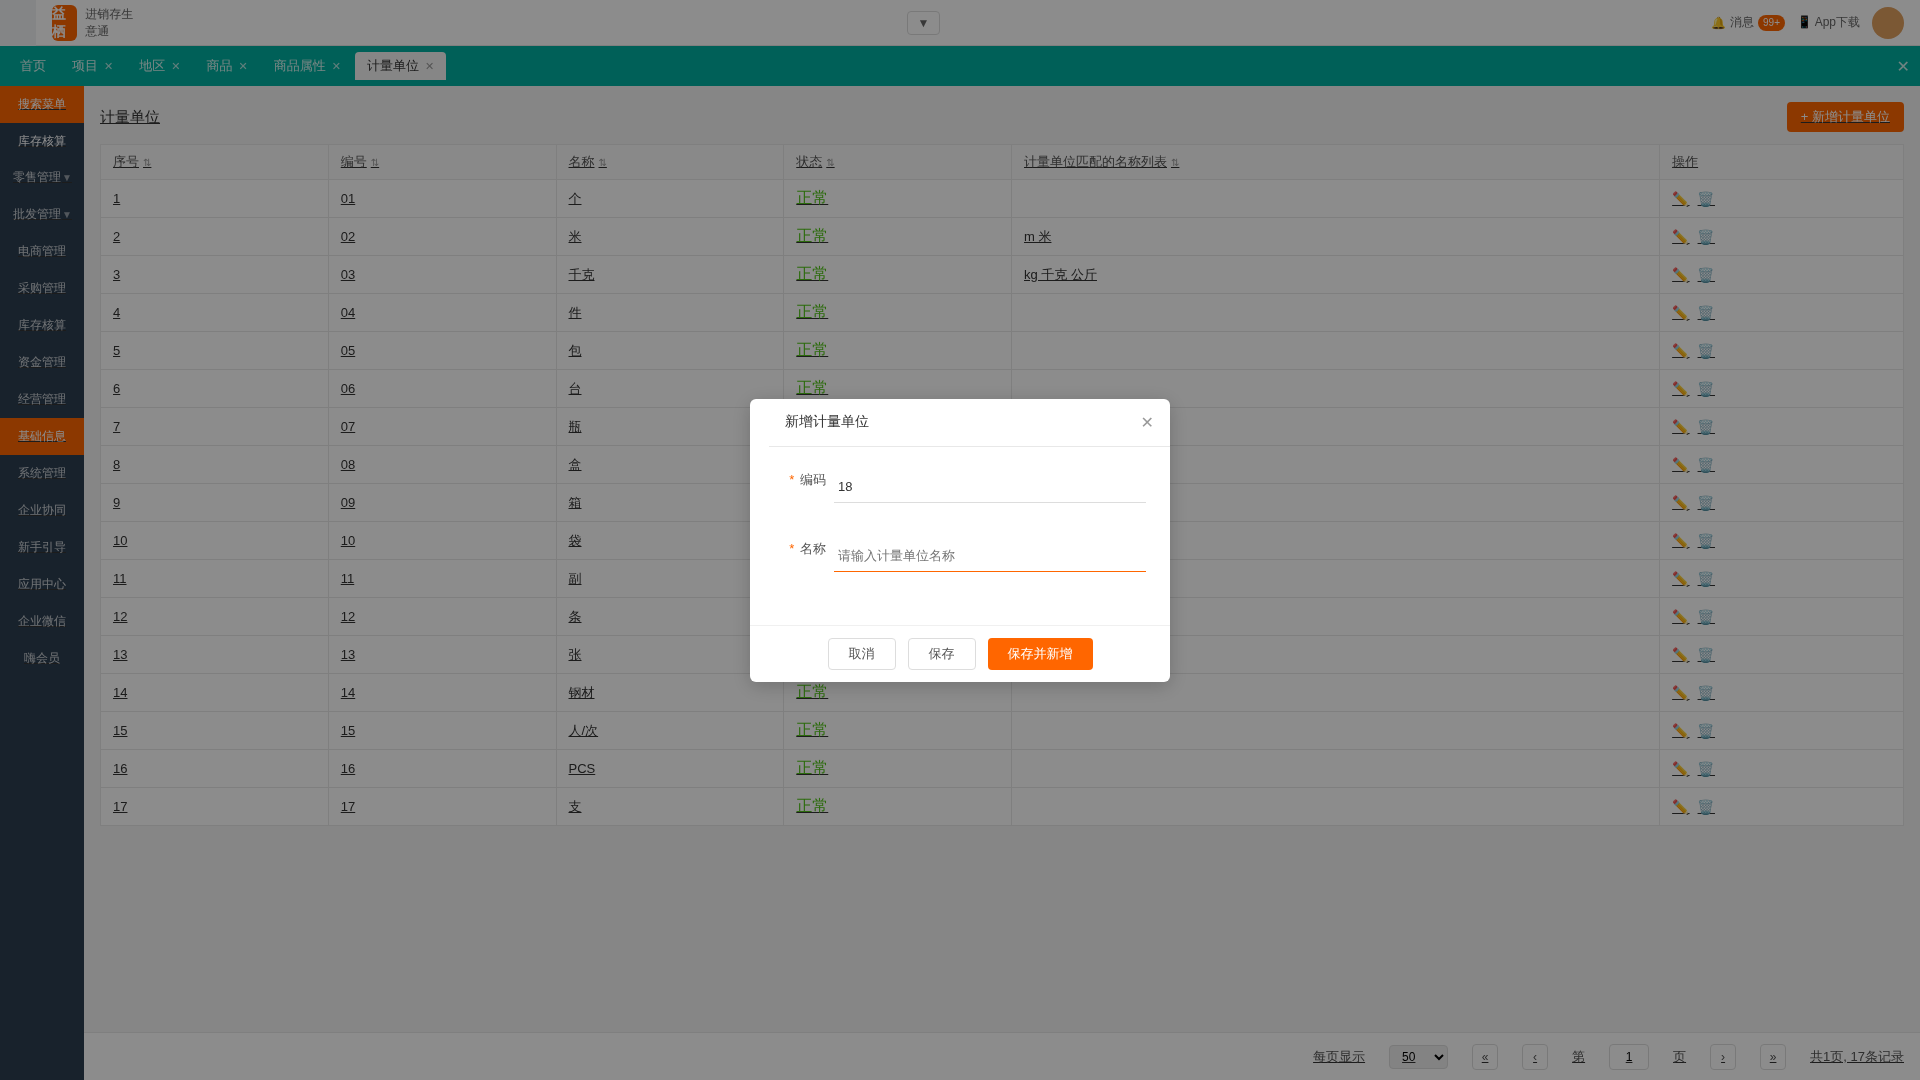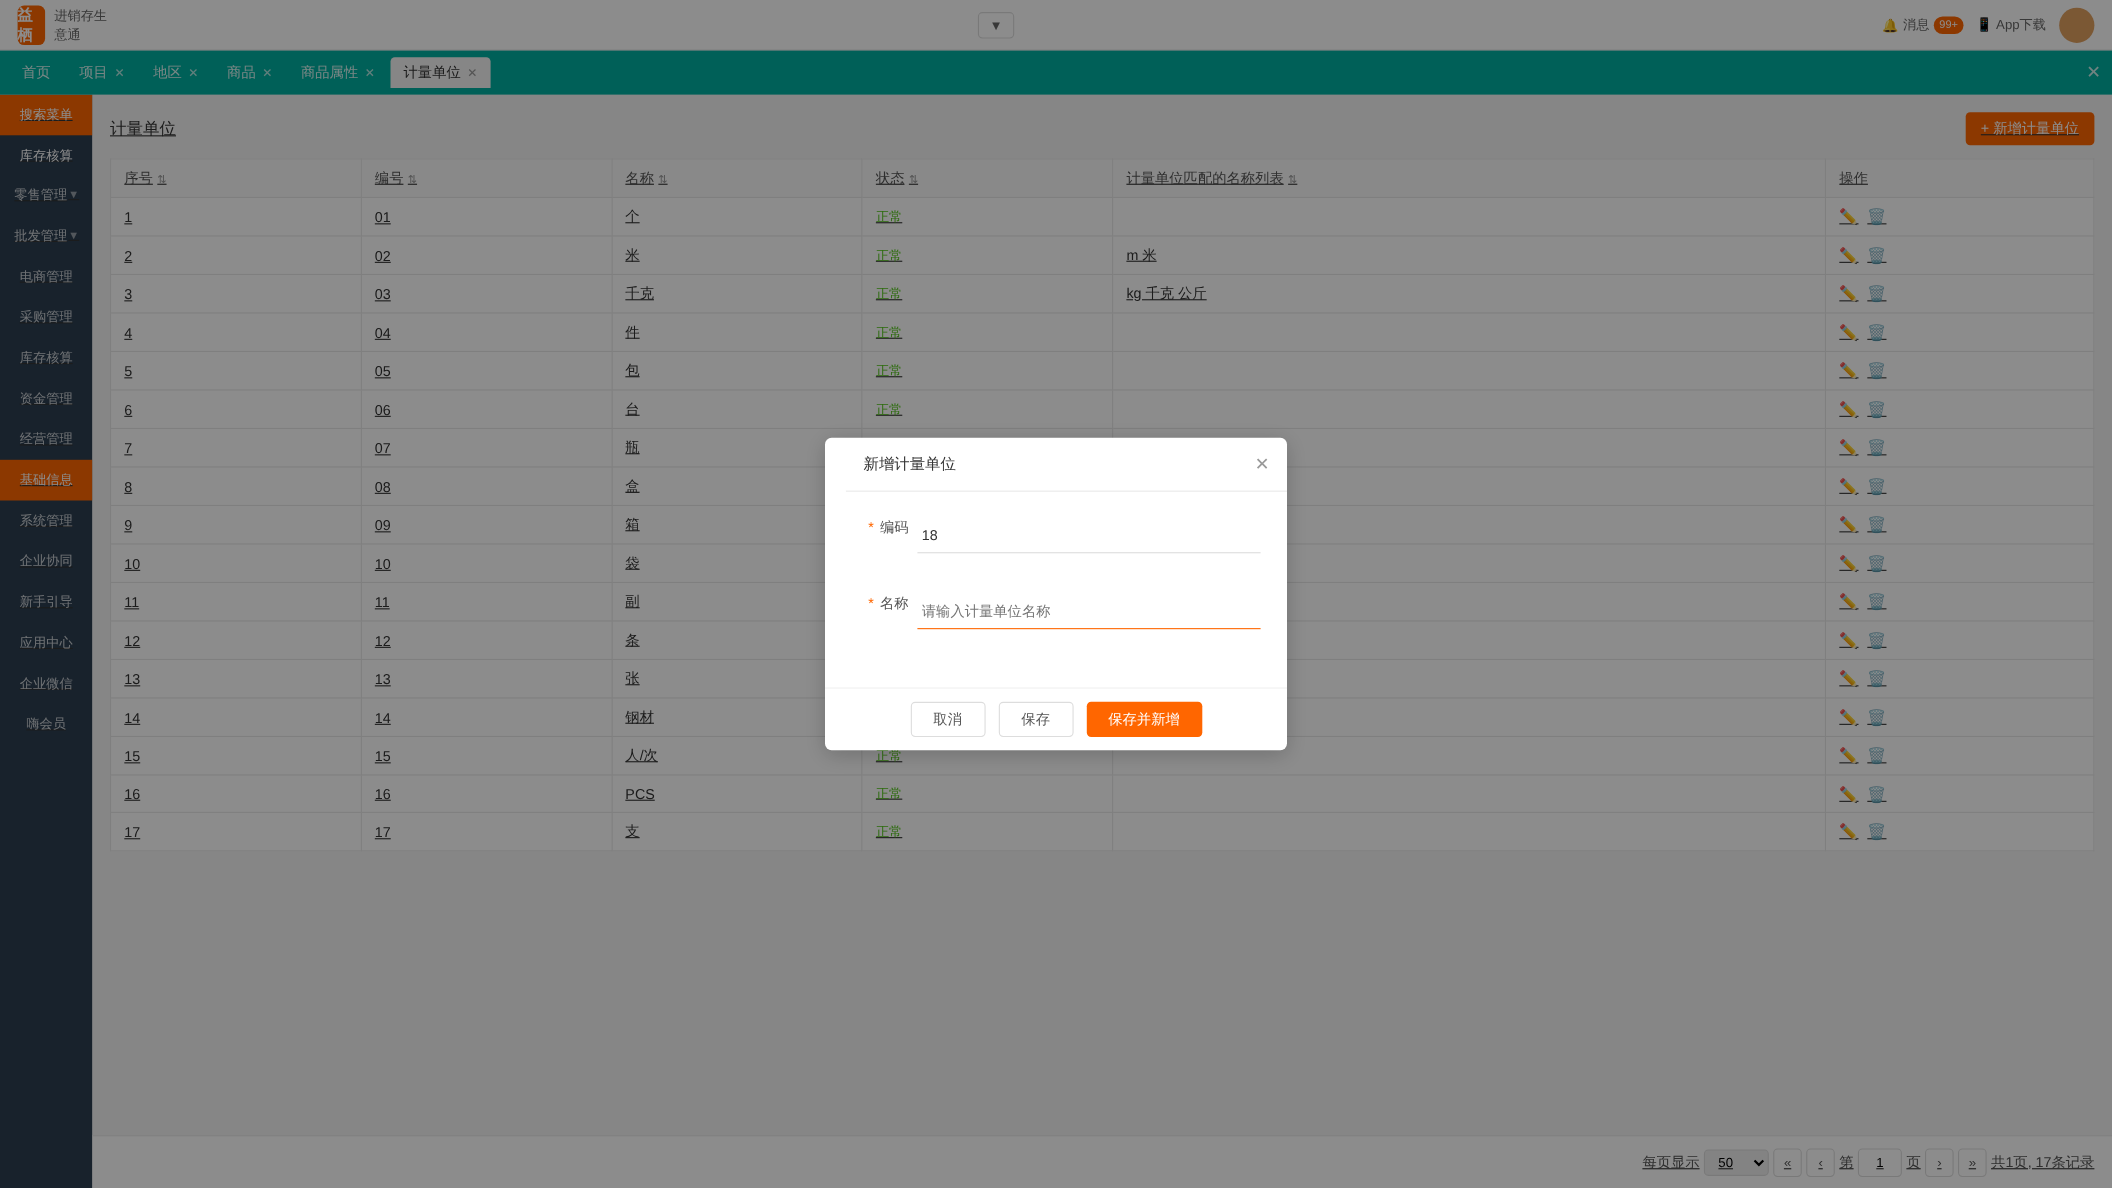--- a/index.html
+++ b/index.html
@@ -8,20 +8,21 @@
     
     .top-header {
       height: 46px;
       background: #fff;
       display: flex;
       align-items: center;
       justify-content: space-between;
       padding: 0 16px;
       border-bottom: 1px solid #e8e8e8;
       flex-shrink: 0;
+      margin-left: 36px;
     }
     .logo-area {
       display: flex;
       align-items: center;
       gap: 8px;
       width: 84px;
     }
     .logo-icon {
       width: 36px;
       height: 36px;
@@ -229,35 +230,35 @@
       color: #555;
     }
     .data-table td {
       border: 1px solid #e8e8e8;
       padding: 8px 12px;
       color: #333;
     }
     .sort-icon { font-size: 10px; color: #999; margin-left: 4px; }
     .status-normal {
       color: #52c41a;
-      font-size: 12px;
+      font-size: 16px;
     }
     .action-icons { display: flex; gap: 8px; align-items: center; }
     .action-icon { color: #999; cursor: pointer; font-size: 14px; }
 
     
     .page-footer {
       height: 48px;
       background: white;
       border-top: 1px solid #e8e8e8;
       display: flex;
       align-items: center;
       justify-content: flex-end;
       padding: 0 16px;
-      gap: 4px;
+      gap: 24px;
       font-size: 13px;
       color: #555;
       flex-shrink: 0;
     }
     .page-size-select {
       border: 1px solid #ddd;
       border-radius: 4px;
       padding: 3px 8px;
       font-size: 12px;
     }

